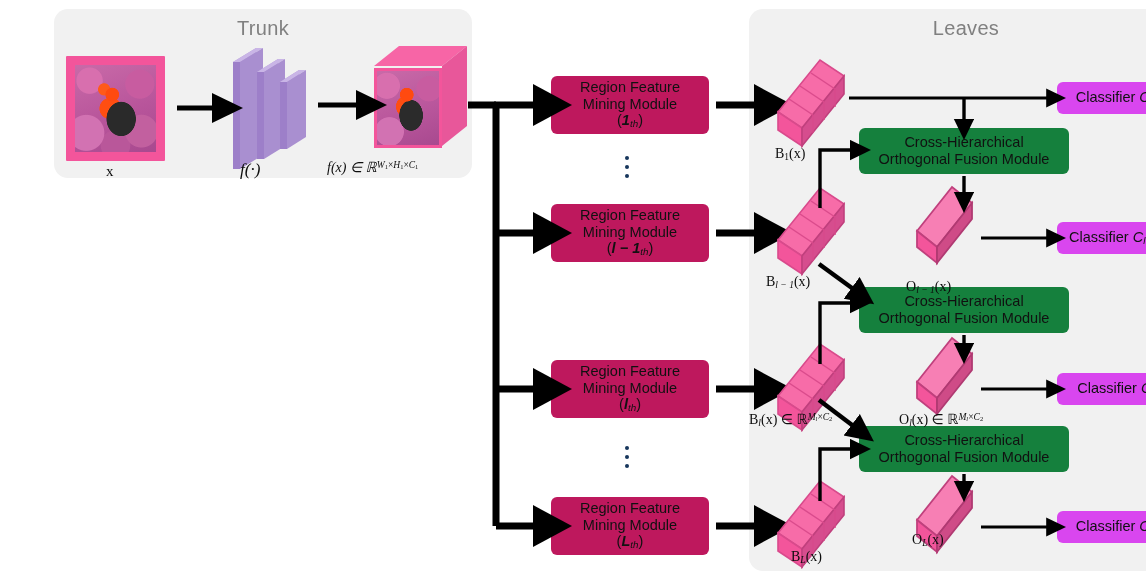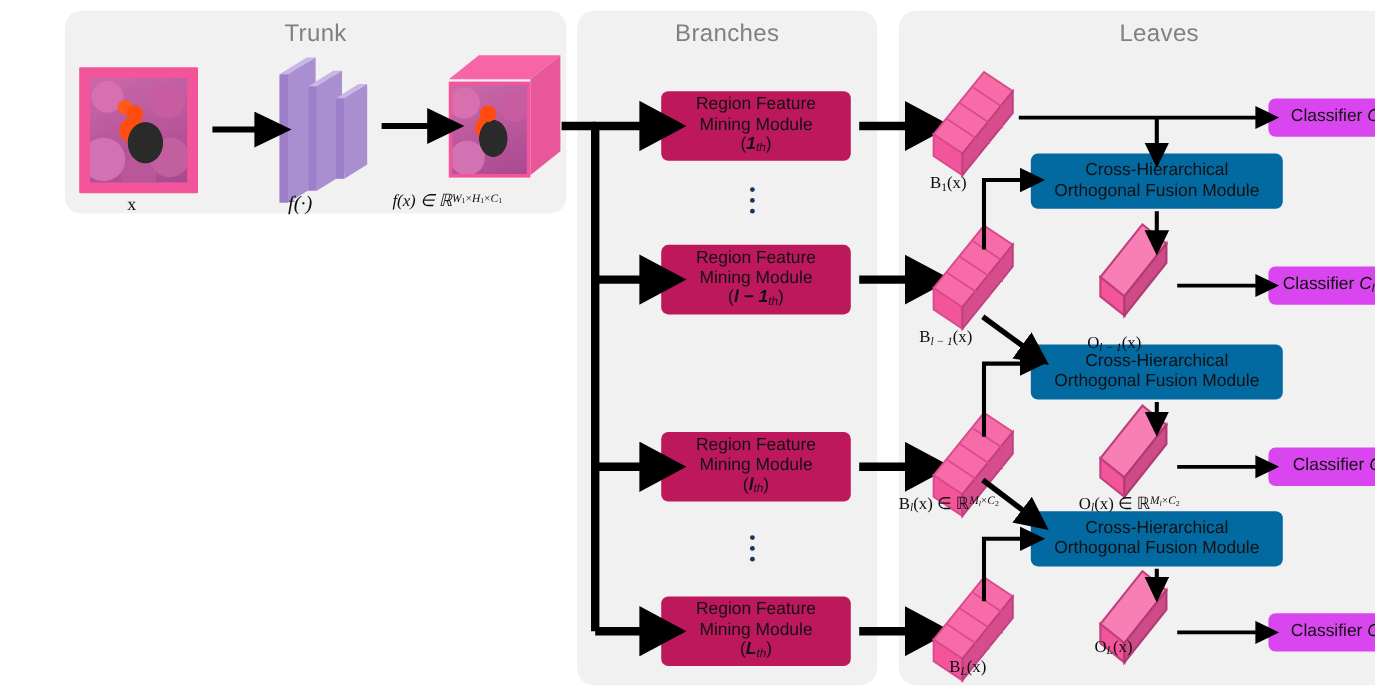--- a/index.html
+++ b/index.html
@@ -41,21 +41,21 @@
     text-align: center;
     color: #111;
     line-height: 1.14;
   }
   .rfm {
     background: #be185d;
     font-size: 14.5px;
     padding: 3px 4px 4px;
   }
   .chofm {
-    background: #0369a1;
+    background: #15803d;
     font-size: 14.5px;
     padding: 2px 4px;
   }
   .clf {
     background: #d946ef;
     font-size: 14.5px;
   }
   .it { font-style: italic; }
   sub { font-size: .68em; vertical-align: -.22em; }
   sup { font-size: .68em; vertical-align: .42em; }
@@ -124,23 +124,20 @@
 </style>
 </head>
 <body>
 
 <div id="root">
 
   <div class="panel" style="left:10px; top:9px; width:418px; height:169px;">
     <div class="panel-title">Trunk</div>
   </div>
 
-  <div class="panel" style="left:437px; top:9px; width:250px; height:562px;">
-    <div class="panel-title">Branches</div>
-  </div>
 
   <div class="panel" style="left:705px; top:9px; width:434px; height:562px;">
     <div class="panel-title">Leaves</div>
   </div>
 
   <div class="imgframe" style="left:22px; top:56px; width:99px; height:105px;">
     <div class="birdimg"></div>
   </div>
   <div class="lbl bold" style="left:62px; top:163px; font-size:15px;">
     <span>x</span>

